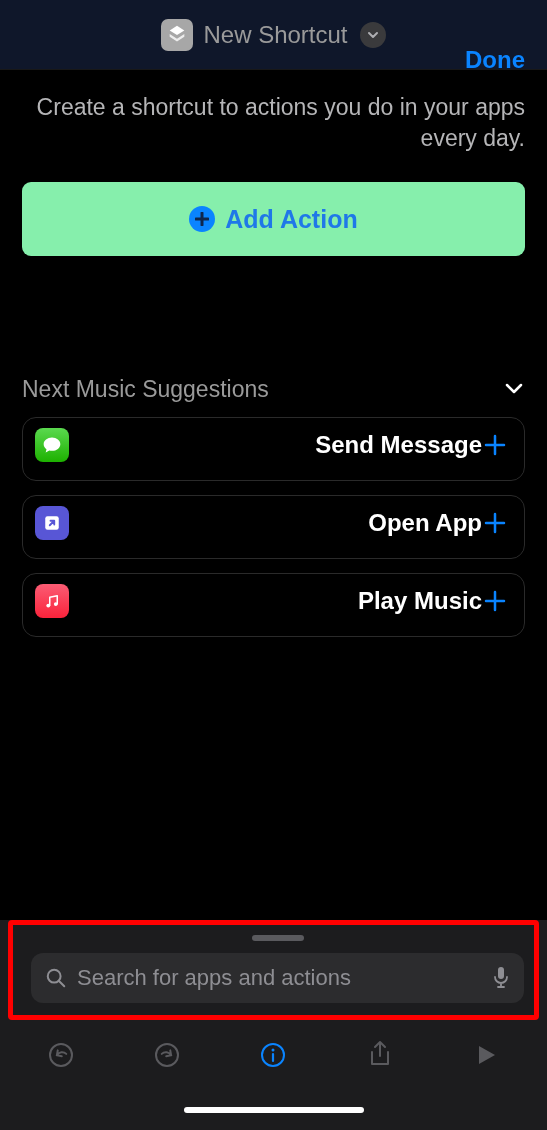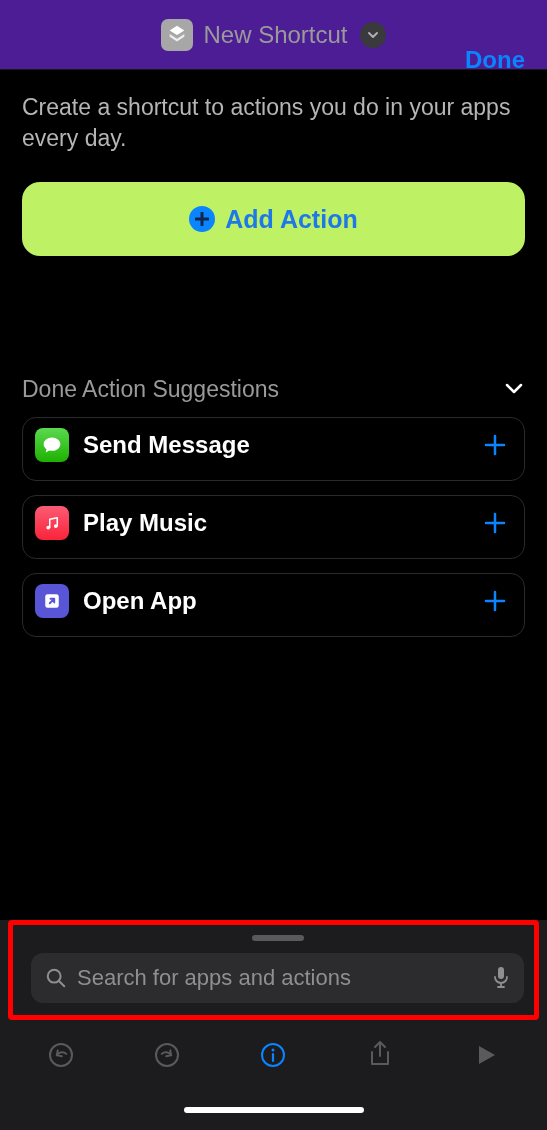--- a/index.html
+++ b/index.html
@@ -1,30 +1,30 @@
 <!DOCTYPE html>
 <html><head>
 <meta charset="utf-8">
 <style>
   * { margin: 0; padding: 0; box-sizing: border-box; font-family: -apple-system, BlinkMacSystemFont, "Segoe UI", sans-serif; }
   html, body { width: 547px; height: 1130px; background: #000; color: #fff; overflow: hidden; }
   .screen { width: 100%; height: 100%; display: flex; flex-direction: column; }
 
   
-  .header { height: 70px; display: flex; align-items: center; justify-content: center; position: relative; background: #4c1d95; border-bottom: 1px solid #181818; }
+  .header { height: 70px; display: flex; align-items: center; justify-content: center; position: relative; background: #0f172a; border-bottom: 1px solid #181818; }
   .header-center { display: flex; align-items: center; gap: 10px; }
   .shortcut-icon-wrap { width: 32px; height: 32px; border-radius: 7px; background: #a7a7a7; display: flex; align-items: center; justify-content: center; }
   .header-title { font-size: 24px; color: #9a9a9a; font-weight: 500; }
   .header-chev { width: 26px; height: 26px; border-radius: 13px; background: #3a3a3c; display: flex; align-items: center; justify-content: center; margin-left: 2px; }
   .done { position: absolute; right: 22px; top: 50%; transform: translateY(-50%); color: #0a84ff; font-size: 24px; font-weight: 600; cursor: pointer; margin-top: 25px; }
 
   
-  .content { flex: 1; padding: 22px; overflow: hidden; }
+  .content { flex: 1; padding: 22px; overflow: hidden; text-align: right; }
   .intro { font-size: 23px; color: #b5b5b7; line-height: 1.35; }
-  .add-action-btn { margin-top: 28px; width: 100%; height: 74px; border-radius: 18px; background: #bef264; display: flex; align-items: center; justify-content: center; gap: 10px; cursor: pointer; }
+  .add-action-btn { margin-top: 28px; width: 100%; height: 74px; border-radius: 9px; background: #86efac; display: flex; align-items: center; justify-content: center; gap: 10px; cursor: pointer; }
   .add-action-btn .plus-circle { width: 26px; height: 26px; border-radius: 50%; background: #0a84ff; display: flex; align-items: center; justify-content: center; }
   .add-action-label { font-size: 25px; font-weight: 700; color: #1f78e8; }
 
   .suggestions-header { margin-top: 120px; display: flex; align-items: center; justify-content: space-between; }
   .sugg-title { font-size: 23px; color: #9a9a9a; font-weight: 400; }
   .sugg-chev { color: #fff; }
 
   .sugg-list { margin-top: 14px; display: flex; flex-direction: column; gap: 14px; }
   .sugg-item { height: 64px; border: 1px solid #2a2a2a; border-radius: 14px; display: flex; align-items: center; padding: 0 16px 8px 12px; cursor: pointer; background: #000; }
   .sugg-icon { width: 34px; height: 34px; border-radius: 8px; display: flex; align-items: center; justify-content: center; margin-right: 14px; }
@@ -81,67 +81,67 @@
     <div class="add-action-btn">
       <div class="plus-circle">
         <svg width="14" height="14" viewBox="0 0 14 14">
           <path d="M7 1 V13 M1 7 H13" stroke="#0f274d" stroke-width="3" stroke-linecap="round"></path>
         </svg>
       </div>
       <span class="add-action-label">Add Action</span>
     </div>
 
     <div class="suggestions-header">
-      <span class="sugg-title">Done Action Suggestions</span>
+      <span class="sugg-title">Next Music Suggestions</span>
       <div class="sugg-chev">
         <svg width="22" height="22" viewBox="0 0 22 22">
           <path d="M4 8 L11 15 L18 8" stroke="#fff" stroke-width="2.5" fill="none" stroke-linecap="round" stroke-linejoin="round"></path>
         </svg>
       </div>
     </div>
 
     <div class="sugg-list">
       <div class="sugg-item">
         <div class="sugg-icon icon-messages">
           <svg width="20" height="20" viewBox="0 0 24 24">
               <path d="M12 3C6.5 3 2 6.6 2 11c0 2.4 1.3 4.5 3.4 6l-1 4 4.4-2.3c1 .2 2 .3 3.2.3 5.5 0 10-3.6 10-8S17.5 3 12 3z" fill="#fff"></path>
             </svg>
         </div>
         <span class="sugg-label">Send Message</span>
+        <div class="sugg-plus">
+          <svg width="26" height="26" viewBox="0 0 26 26">
+              <path d="M13 4 V22 M4 13 H22" stroke="#0a84ff" stroke-width="2.5" stroke-linecap="round"></path>
+            </svg>
+        </div>
+      </div>
+
+      <div class="sugg-item">
+        <div class="sugg-icon icon-openapp">
+          <svg width="18" height="18" viewBox="0 0 24 24">
+              <rect x="3" y="3" width="18" height="18" rx="3" fill="#fff"></rect>
+              <path d="M9 15 L15 9 M10 9 H15 V14" stroke="#5856d6" stroke-width="2.5" fill="none" stroke-linecap="round" stroke-linejoin="round"></path>
+            </svg>
+        </div>
+        <span class="sugg-label">Open App</span>
         <div class="sugg-plus">
           <svg width="26" height="26" viewBox="0 0 26 26">
               <path d="M13 4 V22 M4 13 H22" stroke="#0a84ff" stroke-width="2.5" stroke-linecap="round"></path>
             </svg>
         </div>
       </div>
 
       <div class="sugg-item">
         <div class="sugg-icon icon-music">
           <svg width="18" height="18" viewBox="0 0 24 24">
               <path d="M9 18 V7 L19 5 V16" stroke="#fff" stroke-width="2" fill="none" stroke-linecap="round" stroke-linejoin="round"></path>
               <circle cx="7" cy="18" r="2.5" fill="#fff"></circle>
               <circle cx="17" cy="16" r="2.5" fill="#fff"></circle>
             </svg>
         </div>
         <span class="sugg-label">Play Music</span>
-        <div class="sugg-plus">
-          <svg width="26" height="26" viewBox="0 0 26 26">
-              <path d="M13 4 V22 M4 13 H22" stroke="#0a84ff" stroke-width="2.5" stroke-linecap="round"></path>
-            </svg>
-        </div>
-      </div>
-
-      <div class="sugg-item">
-        <div class="sugg-icon icon-openapp">
-          <svg width="18" height="18" viewBox="0 0 24 24">
-              <rect x="3" y="3" width="18" height="18" rx="3" fill="#fff"></rect>
-              <path d="M9 15 L15 9 M10 9 H15 V14" stroke="#5856d6" stroke-width="2.5" fill="none" stroke-linecap="round" stroke-linejoin="round"></path>
-            </svg>
-        </div>
-        <span class="sugg-label">Open App</span>
         <div class="sugg-plus">
           <svg width="26" height="26" viewBox="0 0 26 26">
               <path d="M13 4 V22 M4 13 H22" stroke="#0a84ff" stroke-width="2.5" stroke-linecap="round"></path>
             </svg>
         </div>
       </div>
     </div>
   </div>
 
   <div class="bottom">

